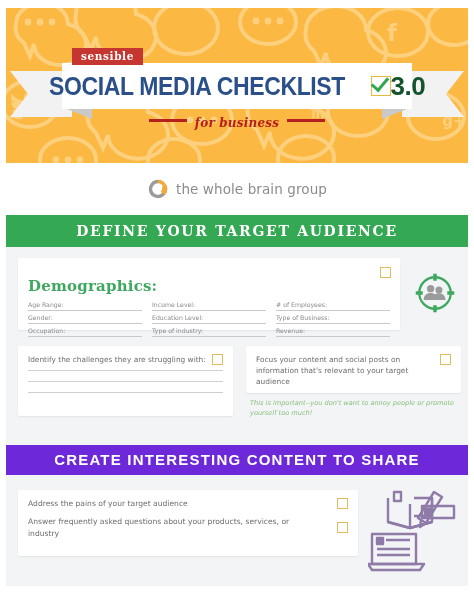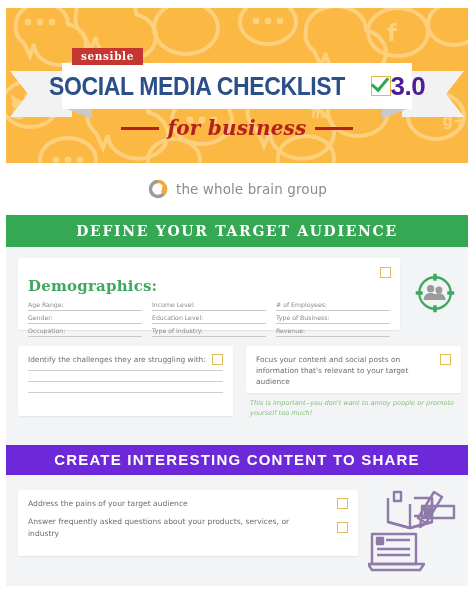--- a/index.html
+++ b/index.html
@@ -124,38 +124,38 @@
   .check-box::after {
     content: "";
     position: absolute;
     left: 3px; top: -3px;
     width: 7px; height: 14px;
     border: solid #2fa84f;
     border-width: 0 3.2px 3.2px 0;
     transform: rotate(40deg);
   }
   .title-ver {
-    color: #4c1d95;
+    color: #14532d;
     font-family: "Liberation Sans Narrow", "Liberation Sans", sans-serif;
     font-weight: bold;
     font-size: 26px;
     letter-spacing: -0.5px;
   }
 
   .for-business {
     position: absolute;
     left: 0;
     top: 108px;
     width: 462px;
     text-align: center;
     color: #b5201f;
     font-family: "DejaVu Serif", serif;
     font-weight: bold;
     font-style: italic;
-    font-size: 20px;
+    font-size: 12px;
     letter-spacing: 0.2px;
   }
   .fb-dash {
     display: inline-block;
     width: 38px;
     height: 3px;
     background: #b5201f;
     vertical-align: 5px;
     margin: 0 8px;
   }

